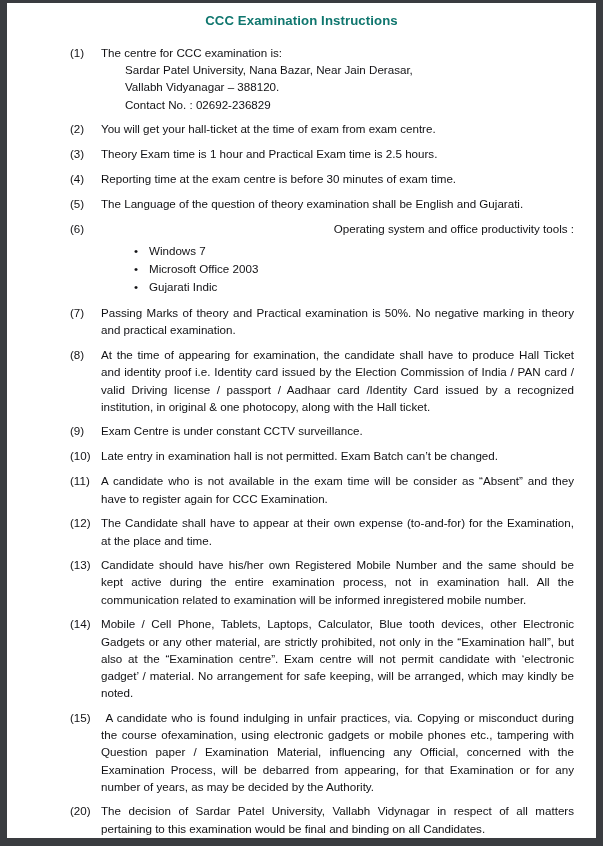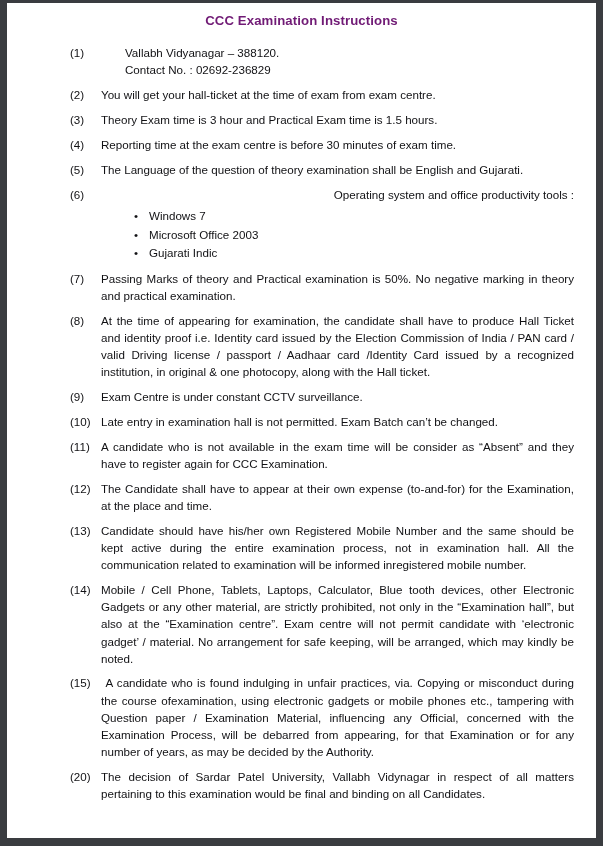--- a/index.html
+++ b/index.html
@@ -30,21 +30,21 @@
   }
 
   
   .doc-title {
     margin: 0;
     padding: 10px 0 0 0;
     text-align: center;
     font-size: 13.2px;
     font-weight: bold;
     letter-spacing: 0.1px;
-    color: #701a75;
+    color: #0f766e;
     line-height: 16px;
   }
 
   
   .items {
     margin: 0;
     padding: 15px 22px 0 63px;   
   }
   .item {
     position: relative;
@@ -117,33 +117,35 @@
 <div id="page" style="background: rgb(58, 60, 64);">
   <div id="sheet">
 
     <h1 class="doc-title">CCC Examination Instructions</h1>
 
     <div class="items">
 
       <div class="item addr-item">
         <span class="num">(1)</span>
         <span class="body">
+          <span>The centre for CCC examination is:</span>
+          <span class="addr">Sardar Patel University, Nana Bazar, Near Jain Derasar,</span>
           <span class="addr">Vallabh Vidyanagar – 388120.</span>
           <span class="addr">Contact No. : 02692-236829</span>
         </span>
       </div>
 
       <div class="item oneline">
         <span class="num">(2)</span>
         <span class="body">You will get your hall-ticket at the time of exam from exam centre.</span>
       </div>
 
       <div class="item oneline">
         <span class="num">(3)</span>
-        <span class="body">Theory Exam time is 3 hour and Practical Exam time is 1.5 hours.</span>
+        <span class="body">Theory Exam time is 1 hour and Practical Exam time is 2.5 hours.</span>
       </div>
 
       <div class="item oneline">
         <span class="num">(4)</span>
         <span class="body">Reporting time at the exam centre is before 30 minutes of exam time.</span>
       </div>
 
       <div class="item oneline">
         <span class="num">(5)</span>
         <span class="body">The Language of the question of theory examination shall be English and Gujarati.</span>

